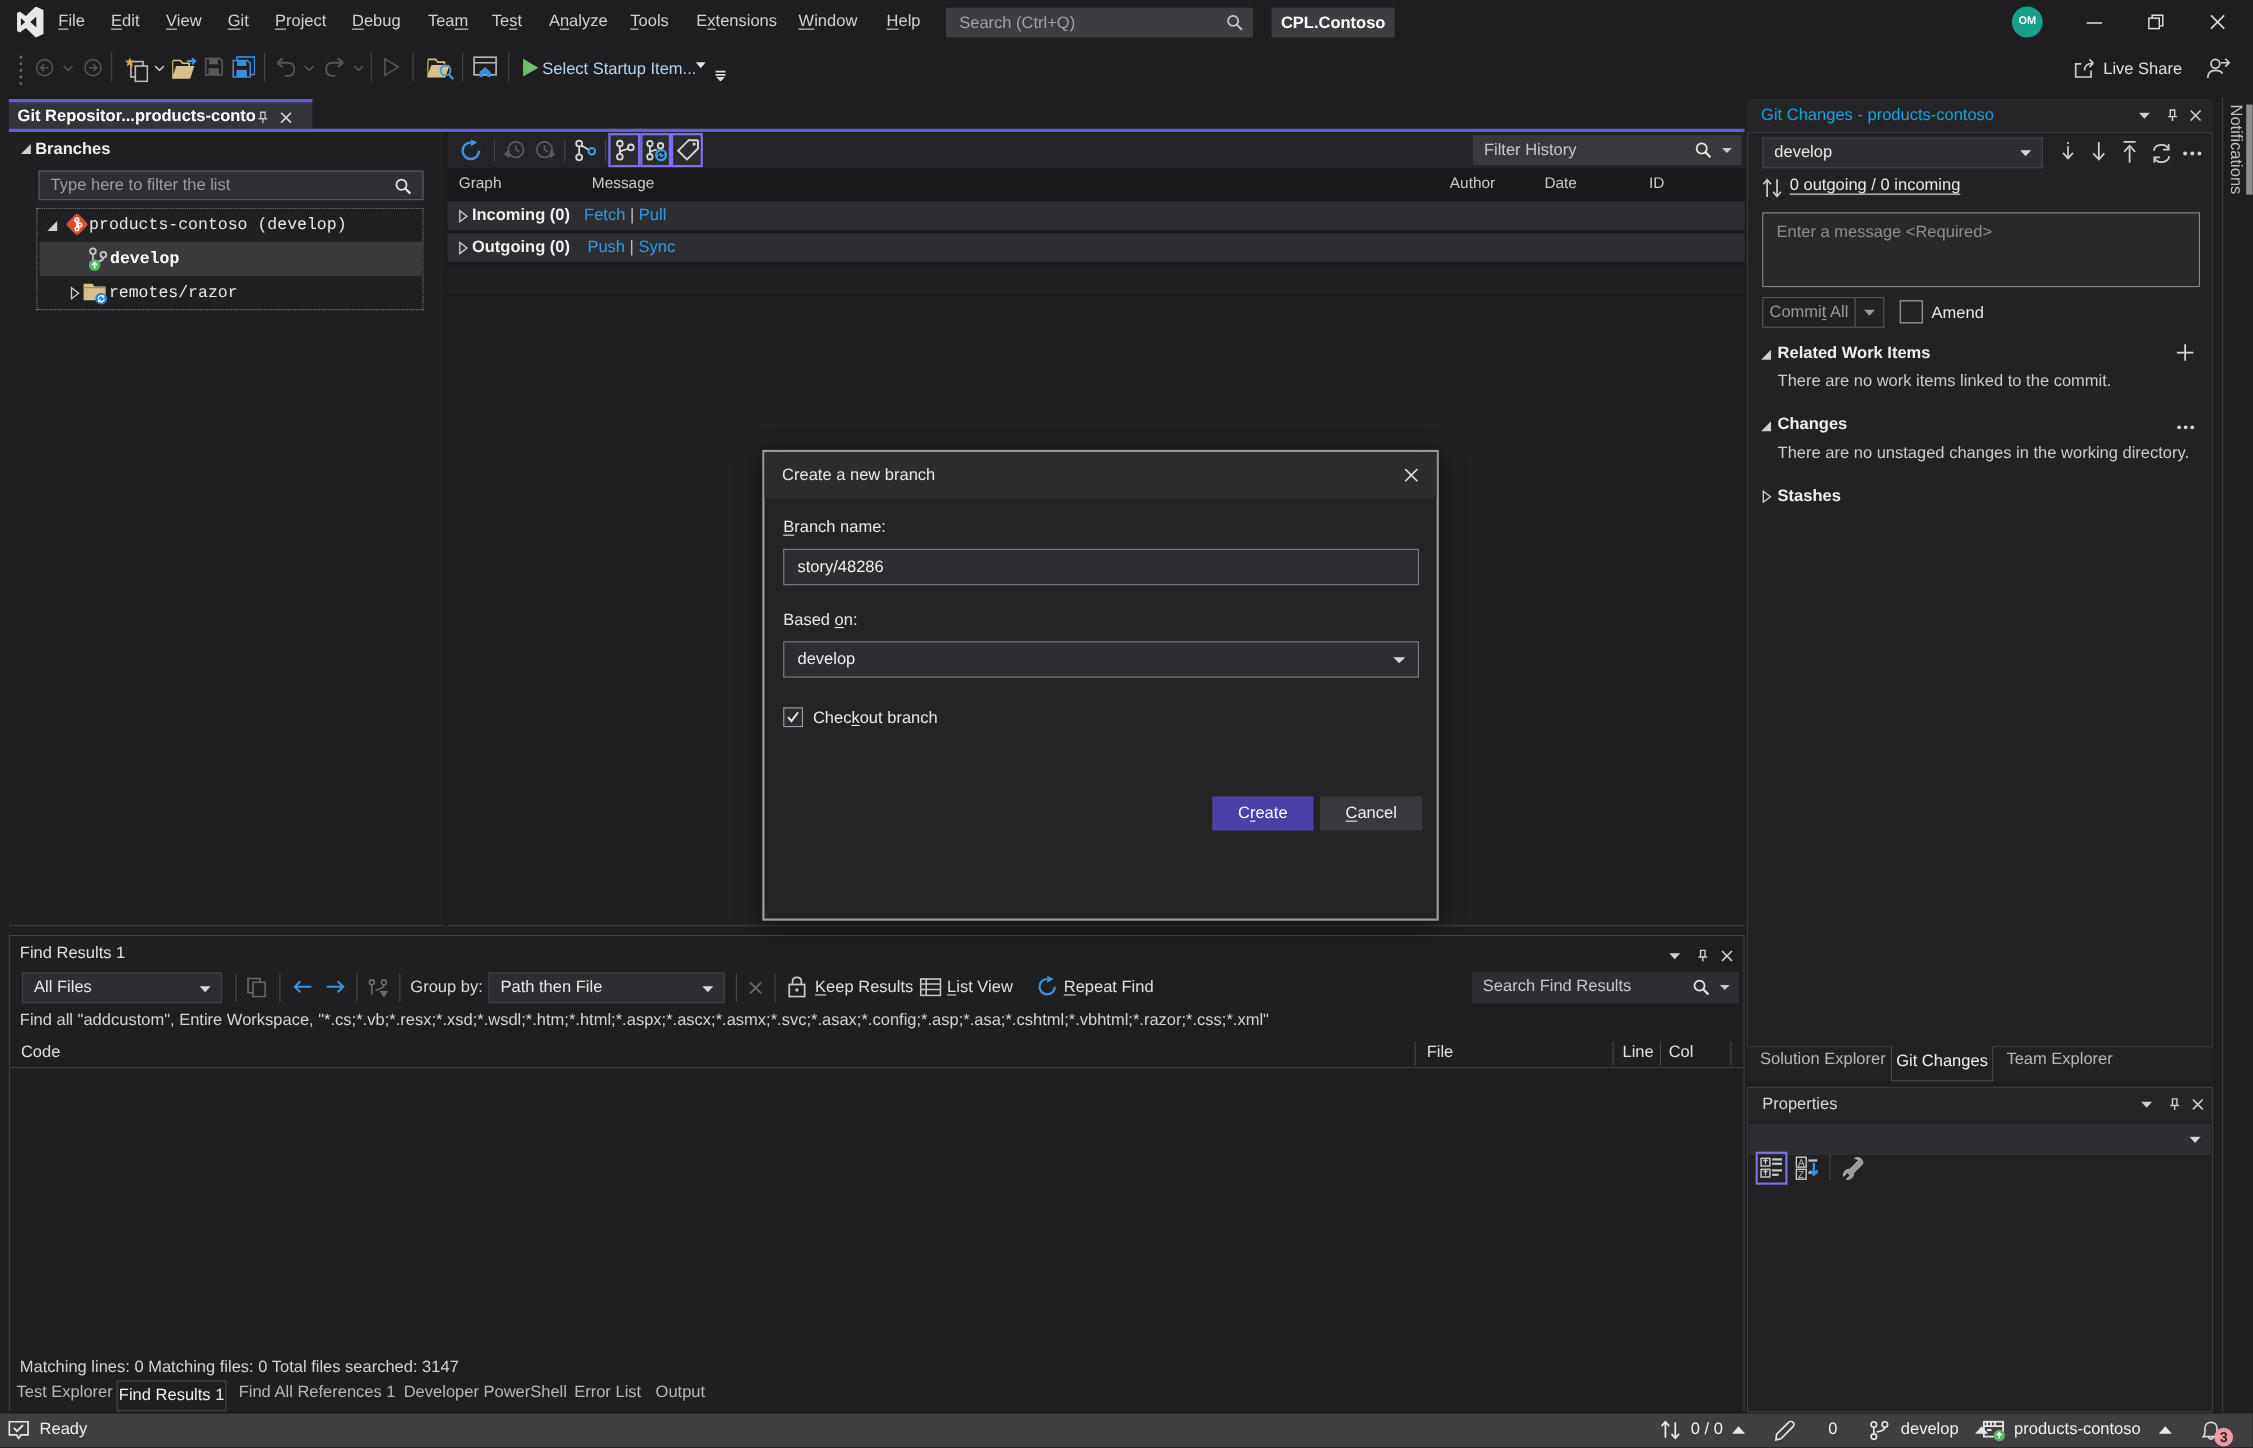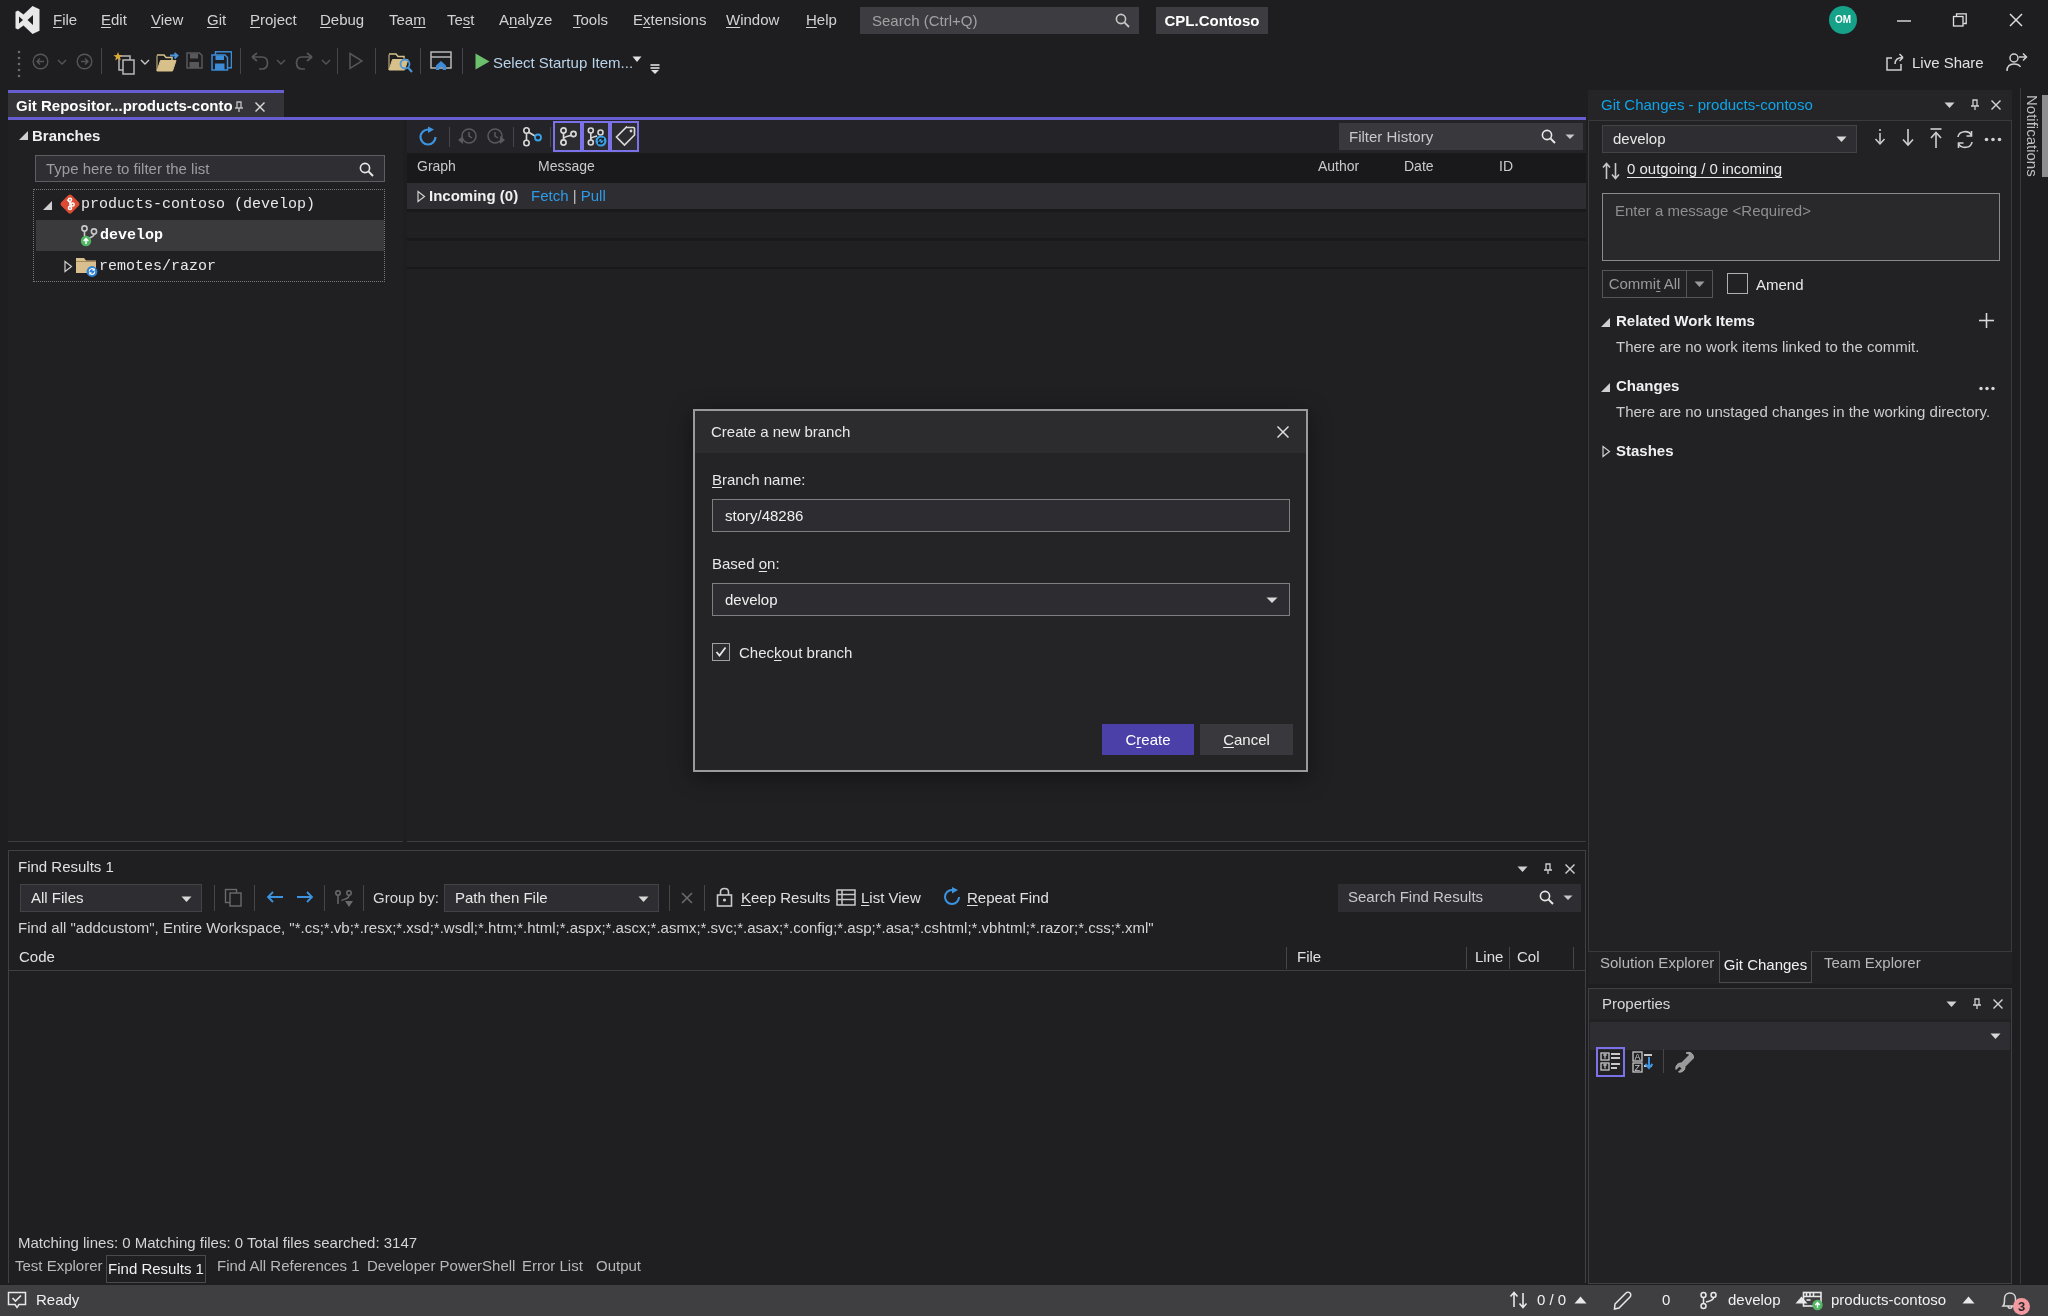--- a/index.html
+++ b/index.html
@@ -25,21 +25,21 @@
 #treebox { left:25px; top:69px; width:352px; height:93px; border:1px dotted #777; }
 .treerow { position:absolute; left:0px; width:395px; height:31px; color:#e8e8e8;font-family:Liberation Mono, monospace; }
 
 #graphpanel { left:407px; top:120px; width:1179px; height:722px; background:#202023; border-bottom:1px solid #3c3c42; }
 #graphtoolbar { left:0; top:0; width:1179px; height:33px; background:#242428; }
 #filterhistory { position:absolute; left:932px; top:3px; width:244px; height:27px; background:#39393d; color:#c8c8cc; line-height:27px; padding-left:10px; }
 #colheader { left:0px; top:33px; width:1179px; height:28px; background:#19191b; color:#cacaca; font-size:14px; }
 .grow { position:absolute; left:0px; width:1179px; height:26px; background:#2e2e32; color:#f0f0f0; line-height:26px; }
 .bluelink { color:#2e9be8; }
 
-#dialog { left:693px; top:409px; width:615px; height:363px; background:#242427; border:2px solid #9a9a9a; box-shadow:0 5px 22px rgba(0,0,0,0.45); }
+#dialog { left:693px; top:409px; width:615px; height:428px; background:#242427; border:2px solid #9a9a9a; box-shadow:0 5px 22px rgba(0,0,0,0.45); }
 #dlgtitle { position:absolute; left:0; top:0; width:611px; height:42px; background:#2c2c2f; color:#e8e8e8; line-height:42px; padding-left:16px; }
 .dlglabel { position:absolute; left:17px; color:#e8e8e8; }
 #dlginput { position:absolute; left:17px; top:88px; width:578px; height:33px; background:#2d2d31; border:1px solid #7f7f83; color:#f0f0f0; line-height:31px; padding-left:12px; }
 #dlgcombo { position:absolute; left:17px; top:172px; width:578px; height:33px; background:#2d2d31; border:1px solid #7f7f83; color:#f0f0f0; line-height:31px; padding-left:12px; }
 #btncreate { position:absolute; left:407px; top:313px; width:92px; height:31px; background:#4b3fa8; color:#ffffff; text-align:center; line-height:31px; }
 #btncancel { position:absolute; left:505px; top:313px; width:93px; height:31px; background:#39393d; color:#f0f0f0; text-align:center; line-height:31px; }
 
 #rightpanel { left:1588px; top:90px; width:424px; height:894px; background:#222225; }
 #gcheader { position:absolute; left:0; top:0; width:424px; height:30px; background:#252528; color:#0ea5e9; line-height:30px; padding-left:13px; }
 #gcbranch { position:absolute; left:14px; top:35px; width:255px; height:28px; background:#2e2e32; border:1px solid #434347; color:#e8e8e8; line-height:26px; padding-left:10px; }
@@ -338,20 +338,27 @@
   <div class="abs" style="left:0;top:89px;width:1179px;height:3px;background:#19191b"></div>
   <div class="abs" style="left:0;top:118px;width:1179px;height:3px;background:#19191b"></div>
   <div class="abs" style="left:0;top:147px;width:1179px;height:2px;background:#19191b"></div>
   <div class="grow" style="top:63px">
     <svg class="abs" style="left:9px;top:7px" width="10" height="13" viewBox="0 0 10 13">
         <path d="M2 1.5 L8.5 6.5 L2 11.5 Z" fill="none" stroke="#d0d0d0" stroke-width="1.2"></path>
       </svg>
     <span class="abs" style="left:22px;font-weight:bold">Incoming (0)</span>
     <span class="abs" style="left:124px"><span class="bluelink">Fetch</span><span style="color:#c0c0c0"> | </span><span class="bluelink">Pull</span></span>
   </div>
+  <div class="grow" style="top:92px">
+    <svg class="abs" style="left:9px;top:7px" width="10" height="13" viewBox="0 0 10 13">
+        <path d="M2 1.5 L8.5 6.5 L2 11.5 Z" fill="none" stroke="#d0d0d0" stroke-width="1.2"></path>
+      </svg>
+    <span class="abs" style="left:22px;font-weight:bold">Outgoing (0)</span>
+    <span class="abs" style="left:127px"><span class="bluelink">Push</span><span style="color:#c0c0c0"> | </span><span class="bluelink">Sync</span></span>
+  </div>
 </div>
 <div class="abs" id="findpanel">
   <div class="abs" style="left:9px;top:7px;color:#e0e0e0">Find Results 1</div>
   <svg class="abs" style="left:1508px;top:15px" width="11" height="7" viewBox="0 0 11 7">
       <path d="M0.5 0.5 L5.5 6 L10.5 0.5 Z" fill="#d0d0d0"></path>
     </svg>
   <svg class="abs" style="left:1532px;top:11px" width="14" height="14" viewBox="0 0 14 14">
       <g stroke="#d0d0d0" stroke-width="1.3" fill="none">
         <path d="M5 2 L9 2 L9 8 L5 8 Z M3 8 L11 8 M7 8 L7 12"></path>
       </g>

